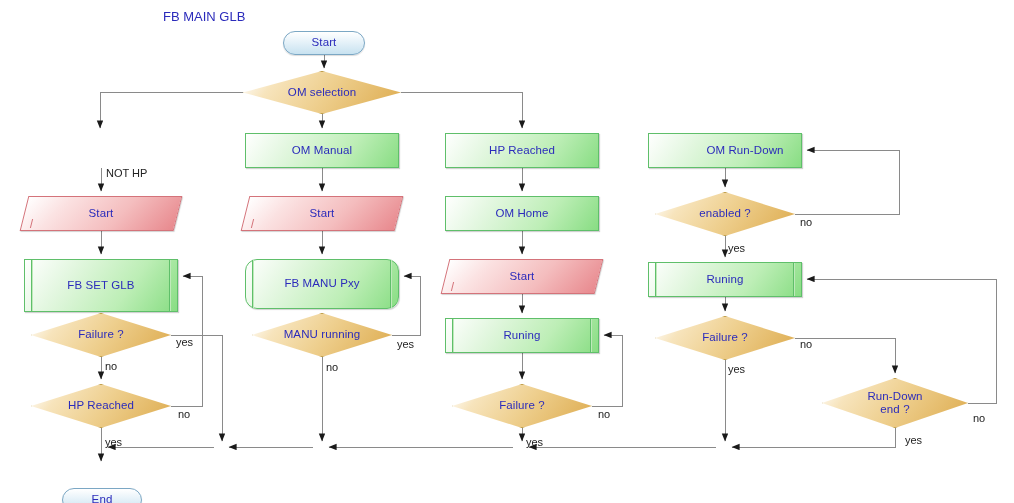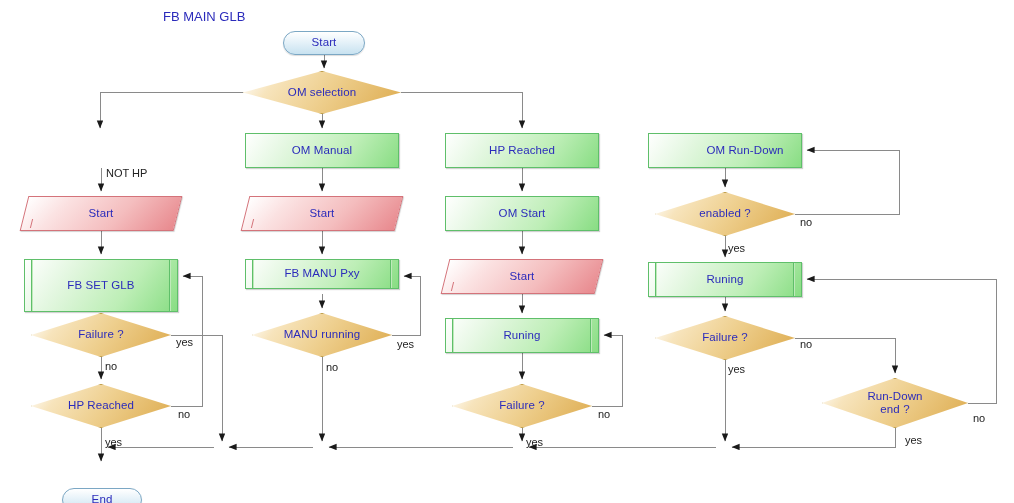--- a/index.html
+++ b/index.html
@@ -227,33 +227,33 @@
   </div>
 
   <div class="node proc" style="left:245px; top:133px; width:154px; height:35px;">
     <span>OM Manual</span>
   </div>
   <div class="node data" style="left:245px; top:196px; width:154px; height:35px;">
     <span class="shape"></span>
     <span class="tick"></span>
     <span class="lbl">Start</span>
   </div>
-  <div class="node subproc" style="left:245px; top:259px; width:154px; height:30px;">
+  <div class="node subproc" style="left:245px; top:259px; width:154px; height:50px;border-radius:12px;">
     <span>FB MANU Pxy</span>
   </div>
   <div class="node dec" style="left:252px; top:313px; width:140px; height:44px;">
     <span class="shape"></span>
     <span class="lbl">MANU running</span>
   </div>
 
   <div class="node proc" style="left:445px; top:133px; width:154px; height:35px;">
     <span>HP Reached</span>
   </div>
   <div class="node proc" style="left:445px; top:196px; width:154px; height:35px;">
-    <span>OM Start</span>
+    <span>OM Home</span>
   </div>
   <div class="node data" style="left:445px; top:259px; width:154px; height:35px;">
     <span class="shape"></span>
     <span class="tick"></span>
     <span class="lbl">Start</span>
   </div>
   <div class="node subproc" style="left:445px; top:318px; width:154px; height:35px;">
     <span>Runing</span>
   </div>
   <div class="node dec" style="left:452px; top:384px; width:140px; height:44px;">

